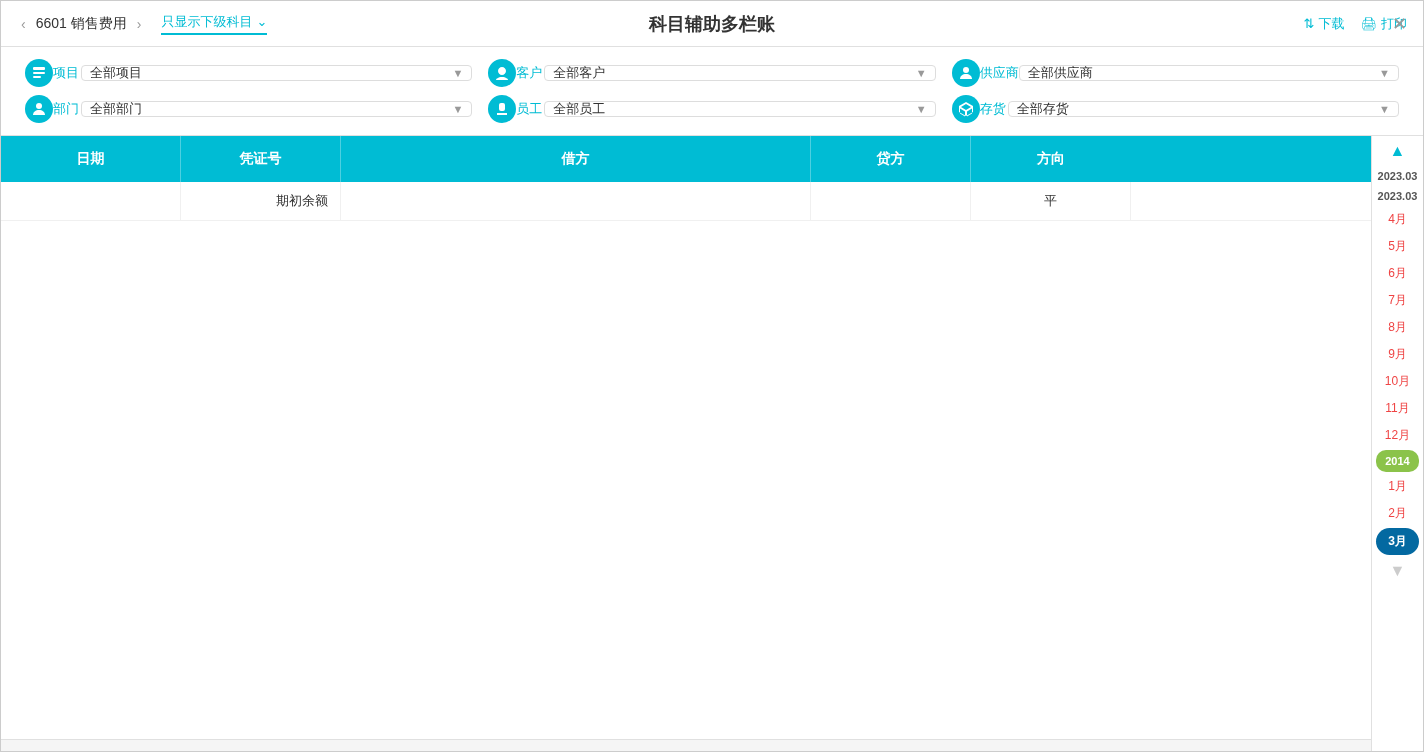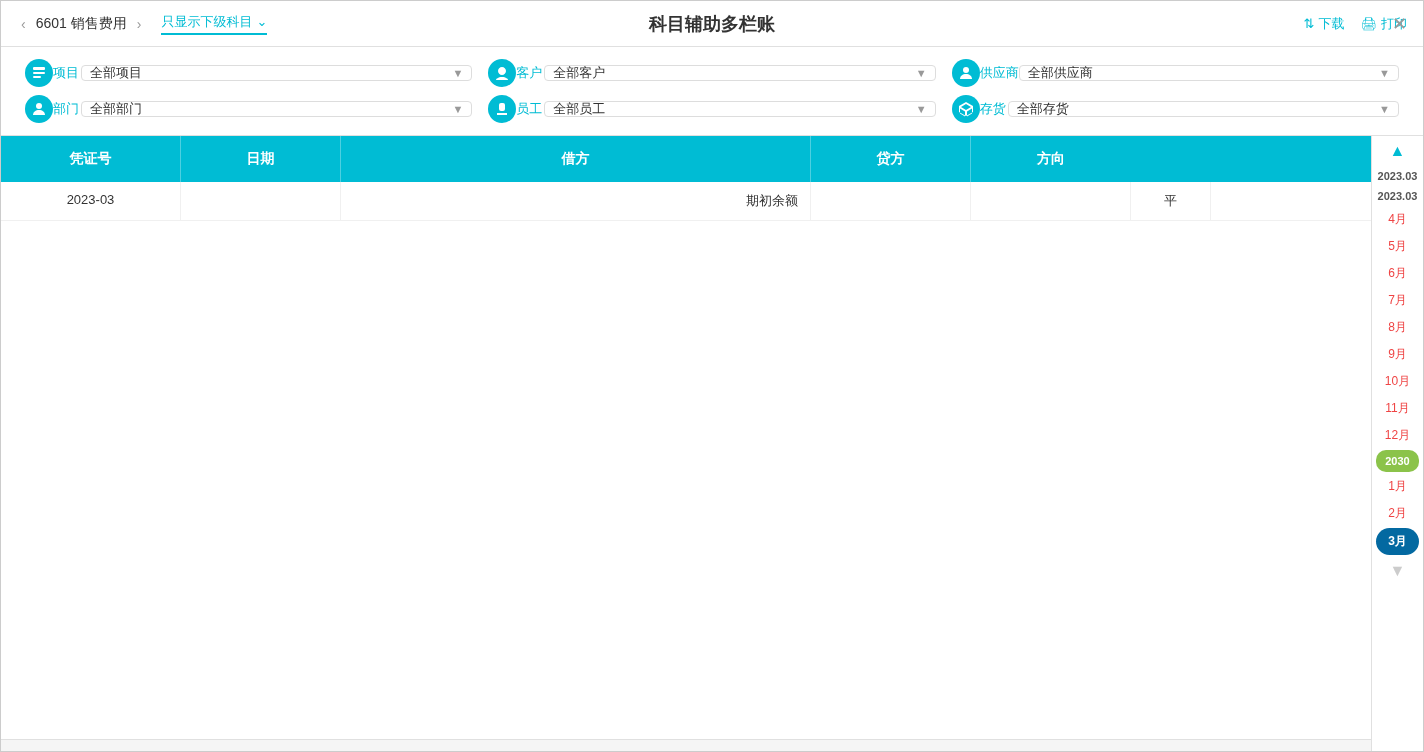--- a/index.html
+++ b/index.html
@@ -358,30 +358,29 @@
         <span>全部存货</span>
         <span class="arrow">▼</span>
       </div>
     </div>
   </div>
 
   <div class="content-area">
     <div class="main-table-area">
 
       <div class="table-header">
+        <div class="table-header-cell">日期</div>
         <div class="table-header-cell">凭证号</div>
-        <div class="table-header-cell">日期</div>
         <div class="table-header-cell">借方</div>
         <div class="table-header-cell">贷方</div>
         <div class="table-header-cell">方向</div>
       </div>
 
       <div class="table-body">
         <div class="table-row">
-          <div class="table-cell">2023-03</div>
           <div class="table-cell"></div>
           <div class="table-cell left">期初余额</div>
           <div class="table-cell"></div>
           <div class="table-cell"></div>
           <div class="table-cell">平</div>
           <div class="table-cell"></div>
         </div>
       </div>
 
       <div class="scrollbar-area">
@@ -396,21 +395,21 @@
 
       <div class="month-item">4月</div>
       <div class="month-item">5月</div>
       <div class="month-item">6月</div>
       <div class="month-item">7月</div>
       <div class="month-item">8月</div>
       <div class="month-item">9月</div>
       <div class="month-item">10月</div>
       <div class="month-item">11月</div>
       <div class="month-item">12月</div>
-      <div class="month-item year-badge">2030</div>
+      <div class="month-item year-badge">2014</div>
       <div class="month-item">1月</div>
       <div class="month-item">2月</div>
       <div class="month-item active-month">3月</div>
 
       <div class="panel-arrow">▼</div>
     </div>
   </div>
 </div>
 
 </body></html>

